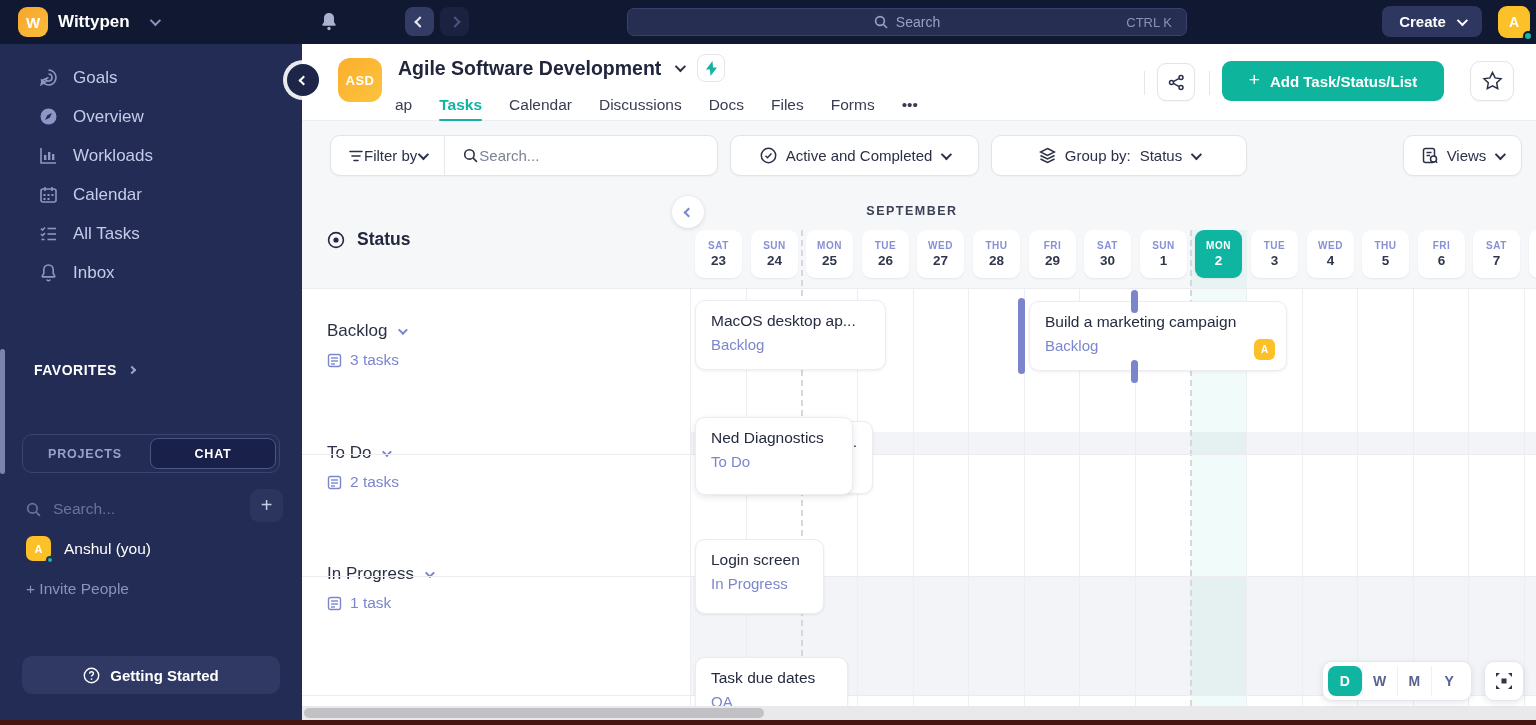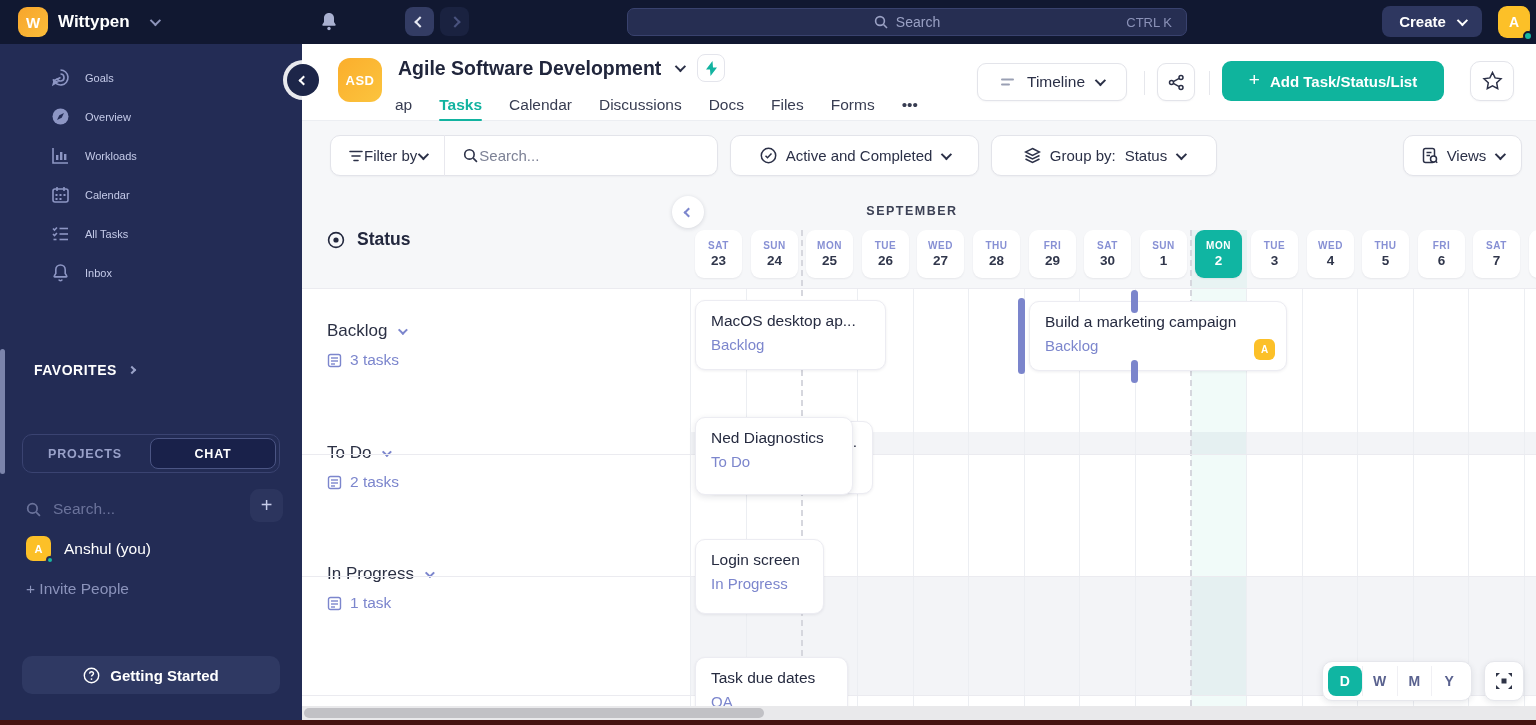--- a/index.html
+++ b/index.html
@@ -25,21 +25,21 @@
   .tb-search .mag { margin-right:8px; }
   .tb-shortcut { position:absolute; right:14px; top:6px; color:#8b92b8; font-size:13px; }
   .tb-create { position:absolute; left:1382px; top:6px; width:100px; height:31px; background:#2e3760; border-radius:8px; color:#fff; font-size:15px; font-weight:600; display:flex; align-items:center; justify-content:center; gap:11px; }
   .tb-avatar { position:absolute; left:1498px; top:6px; width:32px; height:32px; border-radius:9px; background:#fcc028; color:#fff; font-weight:bold; font-size:14px; display:flex; align-items:center; justify-content:center; }
   .tb-avatar .dot, .sb-avatar .dot { position:absolute; right:-3px; bottom:-3px; width:10px; height:10px; border-radius:50%; background:#18b8a2; border:2px solid #111831; }
 
   
   .sidebar { position:absolute; left:0; top:44px; width:302px; height:681px; background:#232c55; z-index:20; }
   .sb-scrollthumb { position:absolute; left:0; top:305px; width:5px; height:125px; background:#7b84ab; border-radius:3px; }
   .sb-nav { position:absolute; left:0; top:14px; width:100%; }
-  .sb-item { height:39px; display:flex; align-items:center; padding-left:50px; color:#c5cbe9; font-size:11px; cursor:pointer; }
+  .sb-item { height:39px; display:flex; align-items:center; padding-left:38px; color:#c5cbe9; font-size:17px; cursor:pointer; }
   .sb-item .ic { width:20px; margin-right:15px; color:#8d96c4; display:flex; justify-content:center; }
   .sb-fav { position:absolute; left:34px; top:318px; color:#fff; font-weight:bold; font-size:14px; letter-spacing:.5px; display:flex; align-items:center; gap:12px; }
   .sb-fav .chev { color:#9aa2c8; width:6px; height:6px; }
   .sb-seg { position:absolute; left:22px; top:390px; width:258px; height:39px; border:1.5px solid #3a4371; border-radius:10px; display:flex; }
   .sb-seg .seg { flex:1; display:flex; align-items:center; justify-content:center; font-size:12.5px; font-weight:bold; letter-spacing:.8px; color:#99a1c9; }
   .sb-seg .seg.active { background:#19214a; border:1px solid #4b5584; border-radius:8px; margin:3px; color:#fff; }
   .sb-searchrow { position:absolute; left:26px; top:448px; width:250px; height:34px; display:flex; align-items:center; color:#6b739b; font-size:15.5px; }
   .sb-searchrow .mag { margin-right:12px; }
   .sb-plus { position:absolute; left:250px; top:445px; width:33px; height:33px; background:#2c355e; border-radius:9px; color:#c6cce9; font-size:20px; display:flex; align-items:center; justify-content:center; }
   .sb-user { position:absolute; left:26px; top:492px; display:flex; align-items:center; }
@@ -72,21 +72,21 @@
   .btn-star { position:absolute; left:1168px; top:17px; width:44px; height:40px; border-radius:10px; }
 
   
   .filterbar { position:absolute; left:0; top:77px; width:100%; height:65px; }
   .fb-btn { position:absolute; top:14px; height:41px; border-radius:10px; font-size:15px; }
   .fb-group1 { left:28px; width:388px; justify-content:flex-start; }
   .fb-seg { display:flex; align-items:center; gap:1px; padding:0 18px; height:100%; }
   .fb-vdiv { width:1px; height:41px; background:#e8e8ee; }
   .fb-ph { color:#7d8296; }
   .fb-group2 { left:428px; width:249px; gap:9px; }
-  .fb-group3 { left:689px; width:226px; gap:9px; }
+  .fb-group3 { left:689px; width:256px; gap:9px; }
   .fb-views { right:14px; width:119px; gap:9px; }
 
   
   .tl-navcircle { position:absolute; left:370px; top:152px; width:32px; height:32px; border-radius:50%; background:#fff; box-shadow:0 1px 4px rgba(30,35,60,.15); color:#7c86cd; display:flex; align-items:center; justify-content:center; z-index:6; }
   .tl-navcircle .chev { width:7px; height:7px; }
   .tl-month { position:absolute; top:160px; left:470px; width:280px; text-align:center; font-size:12.5px; font-weight:bold; letter-spacing:1.5px; color:#3c4155; }
   .day { position:absolute; top:186px; width:47px; height:48px; background:#fff; border-radius:9px; box-shadow:0 1px 2px rgba(30,35,60,.07); display:flex; flex-direction:column; align-items:center; justify-content:center; gap:2px; z-index:5; }
   .day .dn { font-size:10px; font-weight:bold; letter-spacing:.5px; color:#8790d4; }
   .day .dd { font-size:13.5px; font-weight:bold; color:#30364b; }
   .day.active { background:#10b5a2; }
@@ -304,30 +304,20 @@
     <div class="tab">ap</div>
     <div class="tab active">Tasks</div>
     <div class="tab">Calendar</div>
     <div class="tab">Discussions</div>
     <div class="tab">Docs</div>
     <div class="tab">Files</div>
     <div class="tab">Forms</div>
     <div class="tab">•••</div>
   </div>
 
-  <div class="btn-white btn-timeline">
-    <span>
-      <svg width="16" height="10" viewBox="0 0 16 10" stroke="#9aa0b4" stroke-width="2" stroke-linecap="round">
-          <line x1="1" y1="2.5" x2="12" y2="2.5"></line>
-          <line x1="1" y1="7.5" x2="8" y2="7.5"></line>
-        </svg>
-    </span>
-    <span>Timeline</span>
-    <span class="chev down"></span>
-  </div>
   <div class="hdr-div" style="left:842px"></div>
   <div class="btn-white btn-share">
     <svg width="17" height="17" viewBox="0 0 17 17" fill="none" stroke="#2b3047" stroke-width="1.5">
         <circle cx="3.5" cy="8.5" r="2"></circle>
         <circle cx="13" cy="3.5" r="2"></circle>
         <circle cx="13" cy="13.5" r="2"></circle>
         <line x1="5.3" y1="7.6" x2="11.2" y2="4.4"></line>
         <line x1="5.3" y1="9.4" x2="11.2" y2="12.6"></line>
       </svg>
   </div>

